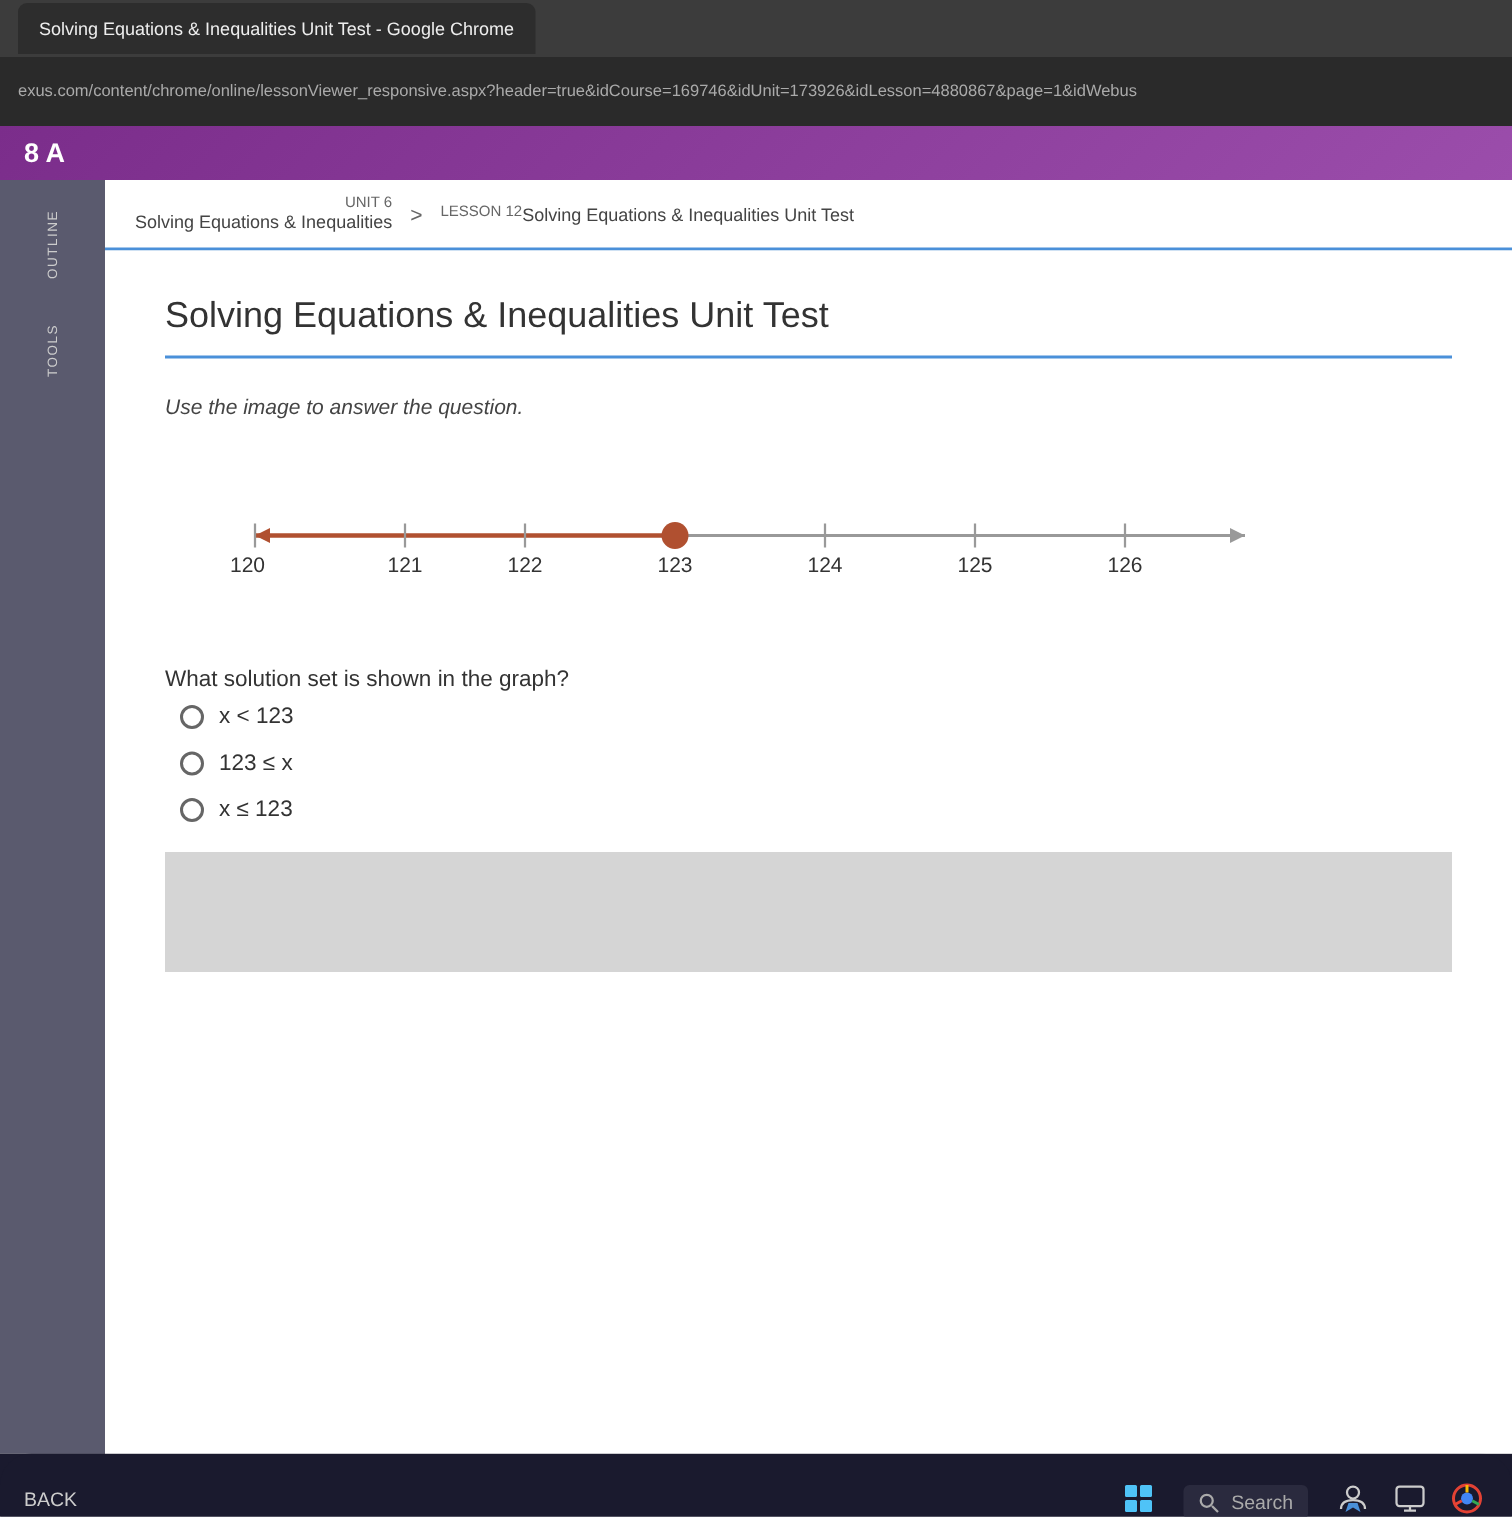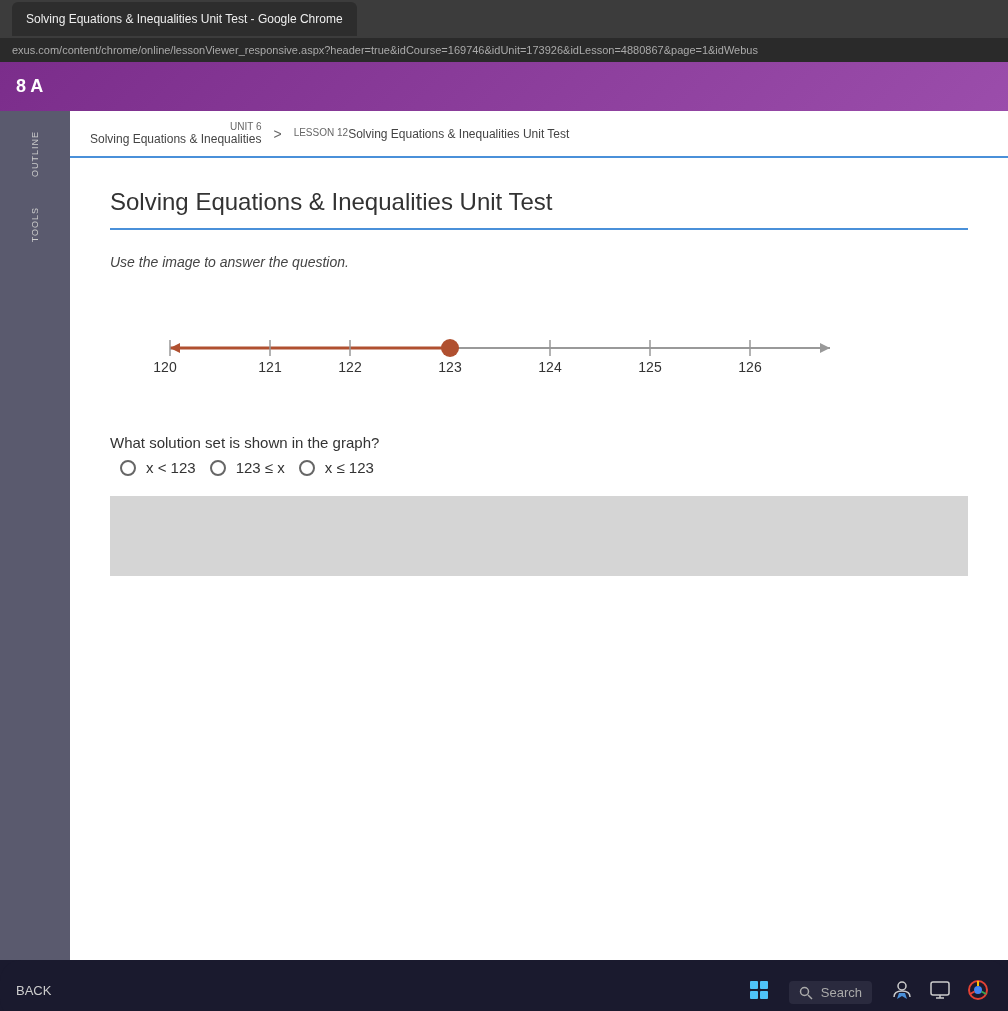--- a/index.html
+++ b/index.html
@@ -27,32 +27,32 @@
       padding: 10px 14px;
       border-radius: 6px 6px 0 0;
       color: #eee;
       font-size: 12px;
       margin-right: 4px;
     }
 
     
     .url-bar {
       background: #2a2a2a;
-      height: 24px;
+      height: 46px;
       display: flex;
       align-items: center;
       padding: 0 12px;
       color: #aaa;
       font-size: 11px;
     }
 
     
     .purple-header {
       background: linear-gradient(135deg, #7b2d8b, #9b4dab);
-      height: 49px;
+      height: 36px;
       display: flex;
       align-items: center;
       padding: 0 16px;
       color: white;
       font-size: 18px;
       font-weight: bold;
     }
 
     
     .main-wrapper {
@@ -172,21 +172,21 @@
       font-size: 13px;
       color: #555;
       font-style: italic;
       margin-bottom: 20px;
     }
 
     
     .options-list {
       list-style: none;
       display: flex;
-      flex-direction: row;
+      flex-direction: column;
       gap: 14px;
       margin-left: 10px;
     }
     .option-item {
       display: flex;
       align-items: center;
       gap: 10px;
       font-size: 15px;
       color: #333;
       cursor: pointer;

